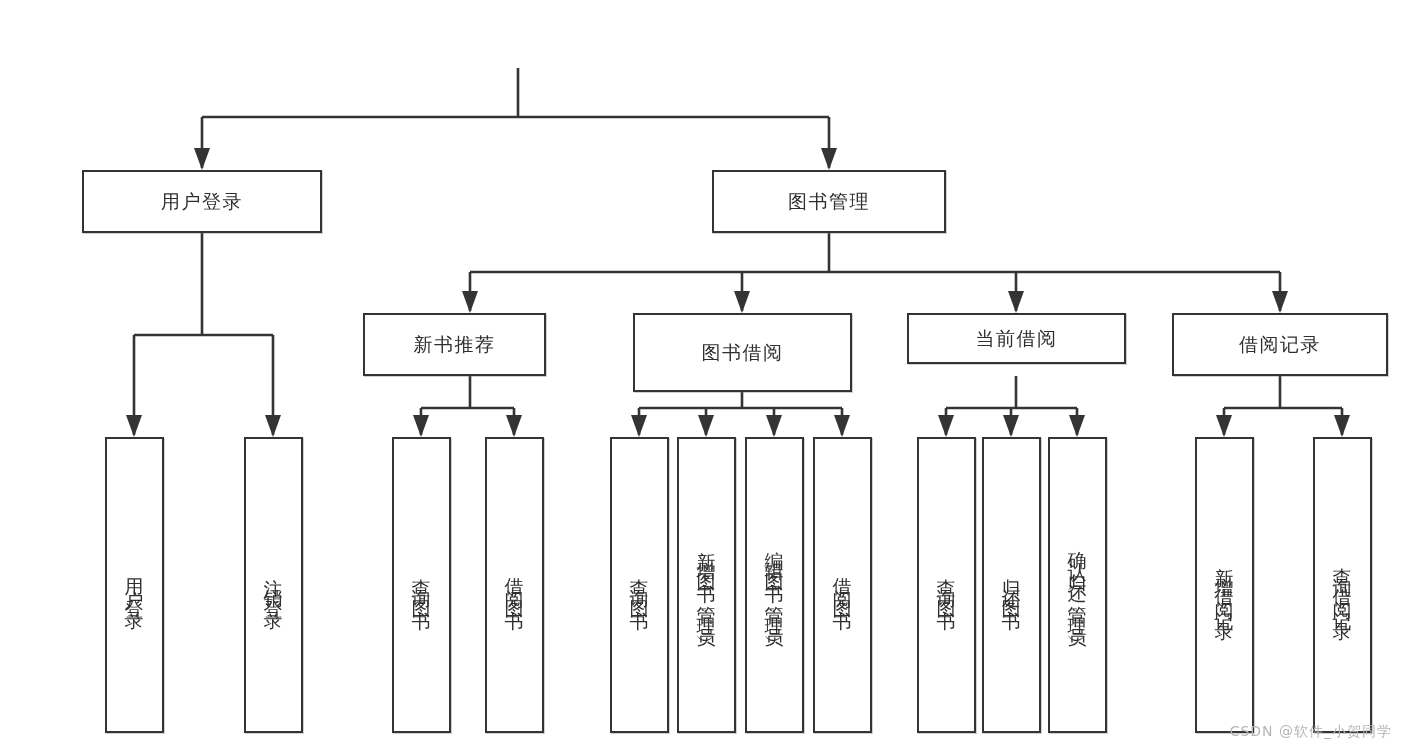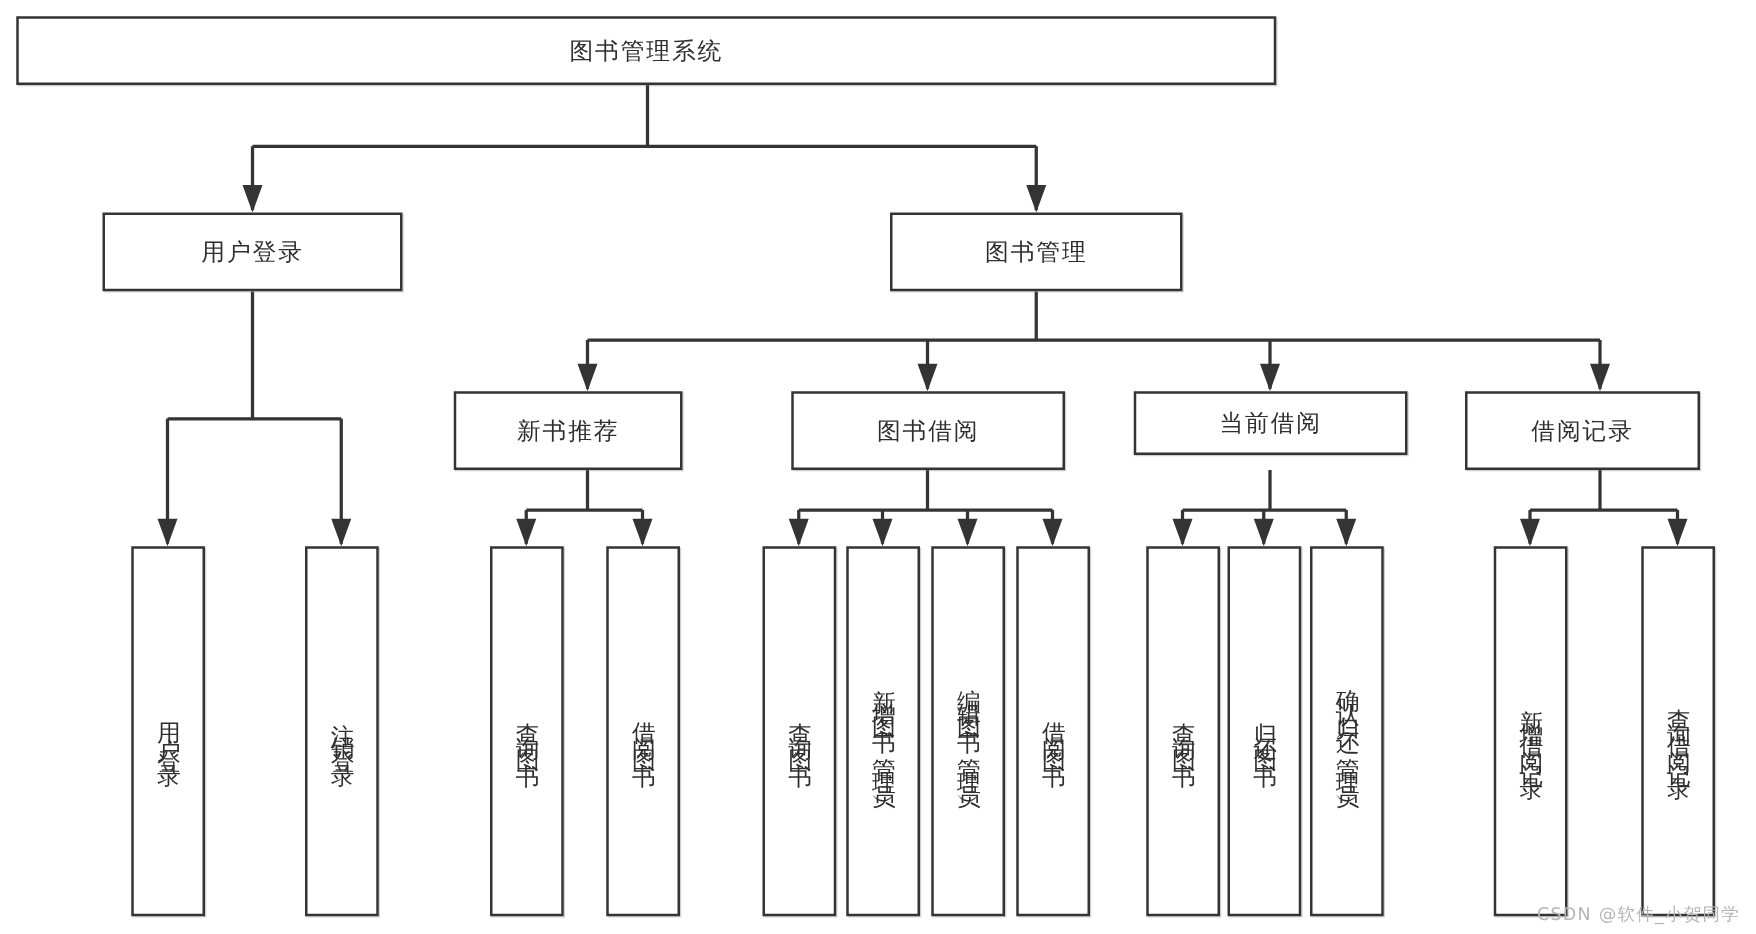--- a/index.html
+++ b/index.html
@@ -88,41 +88,38 @@
 
     <path fill="#343434" stroke="none" d="M202 170l-8 -22h16z M829 170l-8 -22h16z
          M134 437l-8 -22h16z M273 437l-8 -22h16z
          M470 313l-8 -22h16z M742 313l-8 -22h16z M1016 313l-8 -22h16z M1280 313l-8 -22h16z
          M421 437l-8 -22h16z M514 437l-8 -22h16z
          M639 437l-8 -22h16z M706 437l-8 -22h16z M774 437l-8 -22h16z M842 437l-8 -22h16z
          M946 437l-8 -22h16z M1011 437l-8 -22h16z M1077 437l-8 -22h16z
          M1224 437l-8 -22h16z M1342 437l-8 -22h16z"></path>
   </svg>
 
-  <div class="hbox" style="left:13px; top:13px; width:1008px; height:55px;">
-    <span class="label">图书管理系统</span>
-  </div>
 
   <div class="hbox" style="left:82px; top:170px; width:240px; height:63px;">
     <span class="label">用户登录</span>
   </div>
   <div class="hbox" style="left:712px; top:170px; width:234px; height:63px;">
     <span class="label">图书管理</span>
   </div>
 
   <div class="hbox" style="left:363px; top:313px; width:183px; height:63px;">
     <span class="label">新书推荐</span>
   </div>
-  <div class="hbox" style="left:633px; top:313px; width:219px; height:63px;">
+  <div class="hbox" style="left:633px; top:313px; width:219px; height:79px;">
     <span class="label">图书借阅</span>
   </div>
   <div class="hbox" style="left:907px; top:313px; width:219px; height:51px;">
     <span class="label">当前借阅</span>
   </div>
-  <div class="hbox" style="left:1172px; top:313px; width:188px; height:63px;">
+  <div class="hbox" style="left:1172px; top:313px; width:216px; height:63px;">
     <span class="label">借阅记录</span>
   </div>
 
   <div class="vbox" style="left:105px;">
     <span class="vlabel">用户登录</span>
   </div>
   <div class="vbox" style="left:244px;">
     <span class="vlabel">注销登录</span>
   </div>
 

